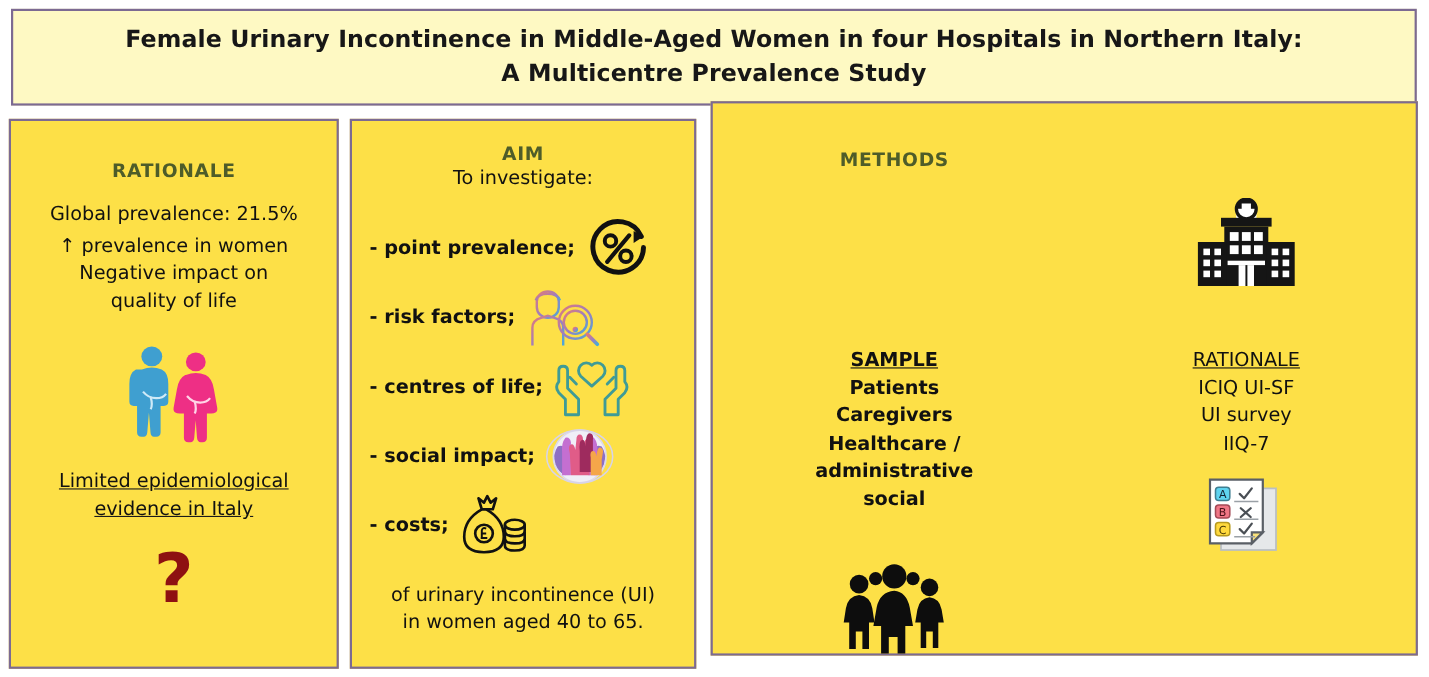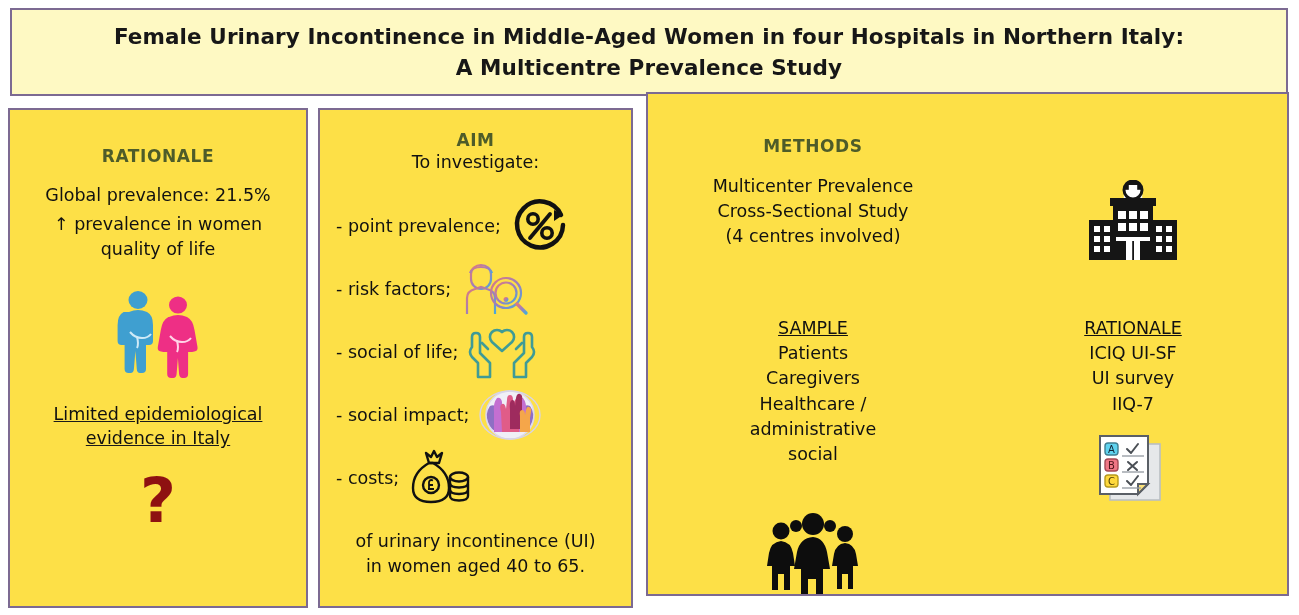--- a/index.html
+++ b/index.html
@@ -92,20 +92,21 @@
     text-align: center;
     font-size: 17.5px;
     color: #111;
     margin-top: 2px;
   }
   .aim-list { margin-top: 22px; padding-left: 16px; }
   .aim-row {
     display: flex;
     align-items: center;
     height: 63px;
+    font-weight: bold;
   }
   .aim-row .bullet-text {
     font-size: 17.5px;
     color: #111;
     white-space: nowrap;
   }
   .aim-row .aim-icon {
     margin-left: 8px;
     display: flex;
     align-items: center;
@@ -135,20 +136,21 @@
   }
   .met-sample {
     position: absolute;
     top: 222px;
     left: 0;
     width: 330px;
     text-align: center;
     font-size: 17.5px;
     line-height: 1.44;
     color: #111;
+    font-weight: bold;
   }
   .u-head { text-decoration: underline; }
   .met-people {
     position: absolute;
     top: 410px;
     left: 0;
     width: 330px;
     display: flex;
     justify-content: center;
   }
@@ -192,20 +194,21 @@
   </div>
 
   <div class="panel" id="panel-rationale">
     <div class="rat-inner">
       <div class="section-title">RATIONALE</div>
 
       <div class="rat-line rat-block-1">Global prevalence: 21.5%</div>
 
       <div class="rat-block-2">
         <div class="rat-line">↑ prevalence in women</div>
+        <div class="rat-line">Negative impact on</div>
         <div class="rat-line">quality of life</div>
       </div>
 
       <div class="rat-figures">
         <svg width="86" height="96" viewBox="0 0 86 96" aria-hidden="true">
 
           <g fill="#3f9fd0">
             <ellipse cx="23" cy="12" rx="9.5" ry="9"></ellipse>
             <path d="M14 24 q9 -4 18 0 q6 3 6 13 l0 16 q0 4 -4 4 l-3 0 l0 24 q0 4 -4 4 l-2 0 q-3 0 -3.2 -4 l-1.4 -18 l-1.5 18 q-.3 4 -3.3 4 l-2 0 q-4 0 -4 -4 l0 -24 l-3 0 q-4 0 -4 -4 l0 -16 q0 -10 6 -13 z"></path>
           </g>
@@ -272,21 +275,21 @@
                 <path d="M58 46 l9 9" stroke-width="3.4" stroke-linecap="round"></path>
                 <circle cx="47" cy="35" r="10.5"></circle>
                 <path d="M47 29 l0 8" stroke-width="2.6" stroke-linecap="round"></path>
                 <circle cx="47" cy="41.5" r="1.4" fill="url(#gradRisk)"></circle>
               </g>
             </svg>
           </span>
         </div>
 
         <div class="aim-row">
-          <span class="bullet-text">- social of life;</span>
+          <span class="bullet-text">- centres of life;</span>
           <span class="aim-icon">
             <svg width="72" height="62" viewBox="0 0 72 62" aria-hidden="true">
               <g stroke="#3f9b96" stroke-width="2.6" fill="none" stroke-linejoin="round" stroke-linecap="round">
                 <path d="M36 30 l-10 -9 a7 7 0 0 1 10 -10 a7 7 0 0 1 10 10 z"></path>
                 <path d="M14 16 l0 16 l10 10 l0 14 l-12 0 l0 -14 l-6 -6 q-4 -5 0 -10 l0 -10 q0 -4 4 -4 q4 0 4 4 z"></path>
                 <path d="M58 16 l0 16 l-10 10 l0 14 l12 0 l0 -14 l6 -6 q4 -5 0 -10 l0 -10 q0 -4 -4 -4 q-4 0 -4 4 z"></path>
                 <path d="M16 22 l6 6"></path>
                 <path d="M56 22 l-6 6"></path>
               </g>
             </svg>
@@ -338,25 +341,20 @@
         <div>in women aged 40 to 65.</div>
       </div>
     </div>
   </div>
 
   <div class="panel" id="panel-methods">
     <div class="met-inner">
 
       <div class="section-title met-title">METHODS</div>
 
-      <div class="met-desc">
-        <div>Multicenter Prevalence</div>
-        <div>Cross-Sectional Study</div>
-        <div>(4 centres involved)</div>
-      </div>
 
       <div class="met-sample">
         <div class="u-head">SAMPLE</div>
         <div>Patients</div>
         <div>Caregivers</div>
         <div>Healthcare /</div>
         <div>administrative</div>
         <div>social</div>
       </div>
 

